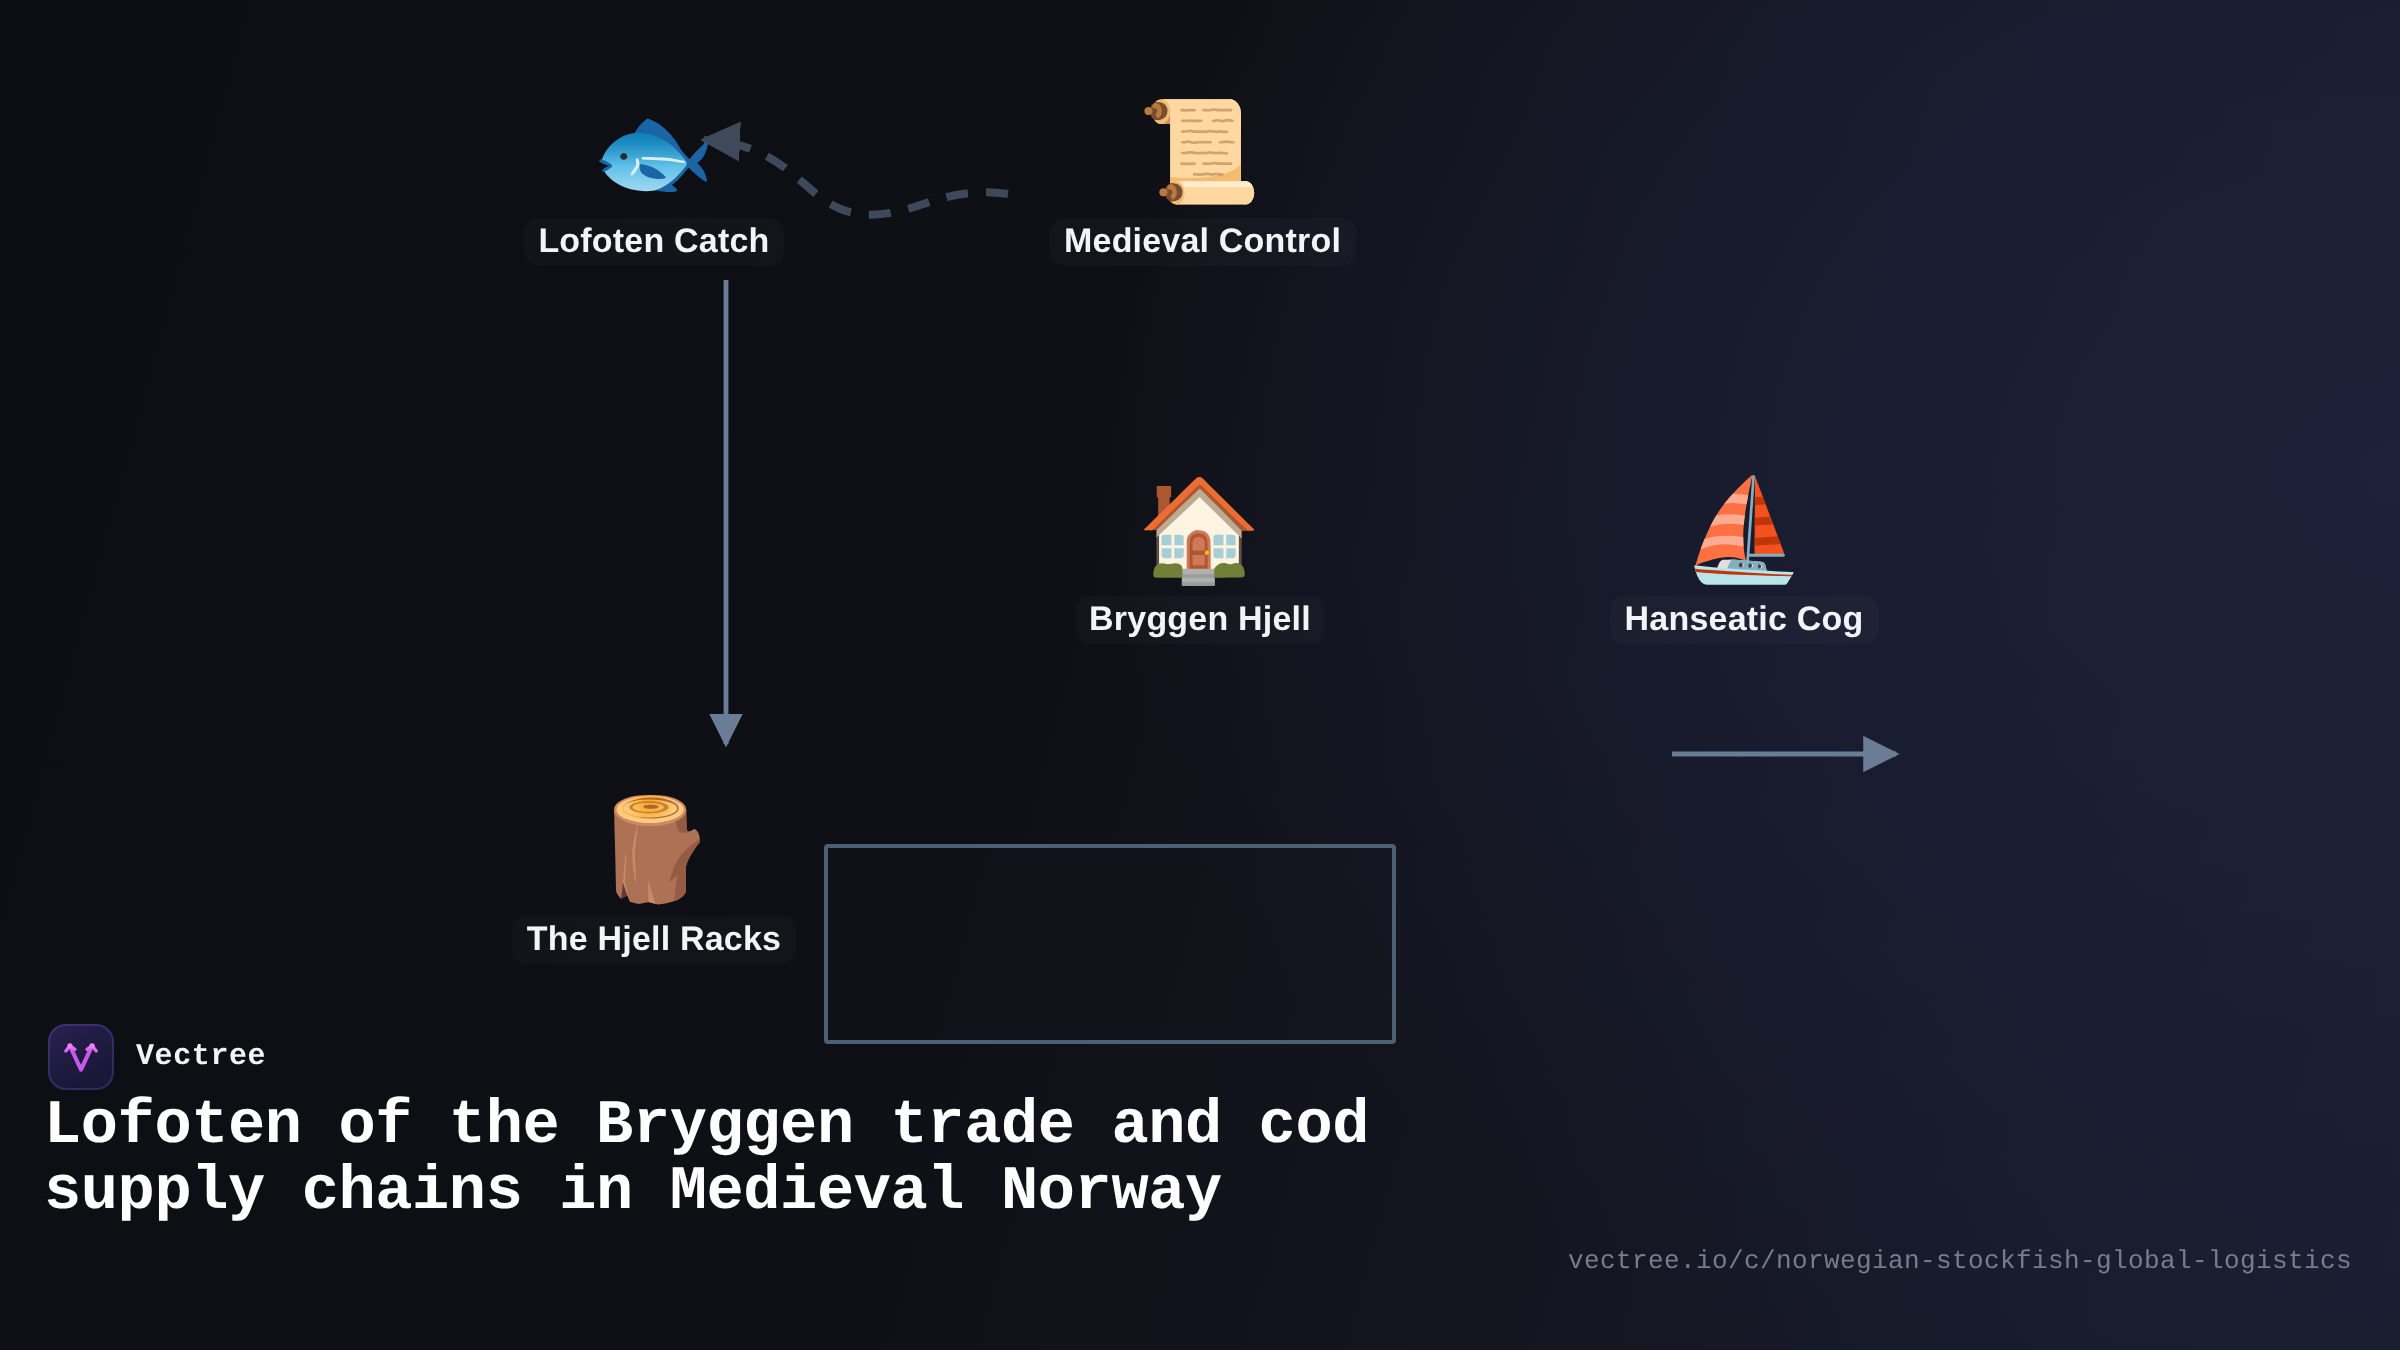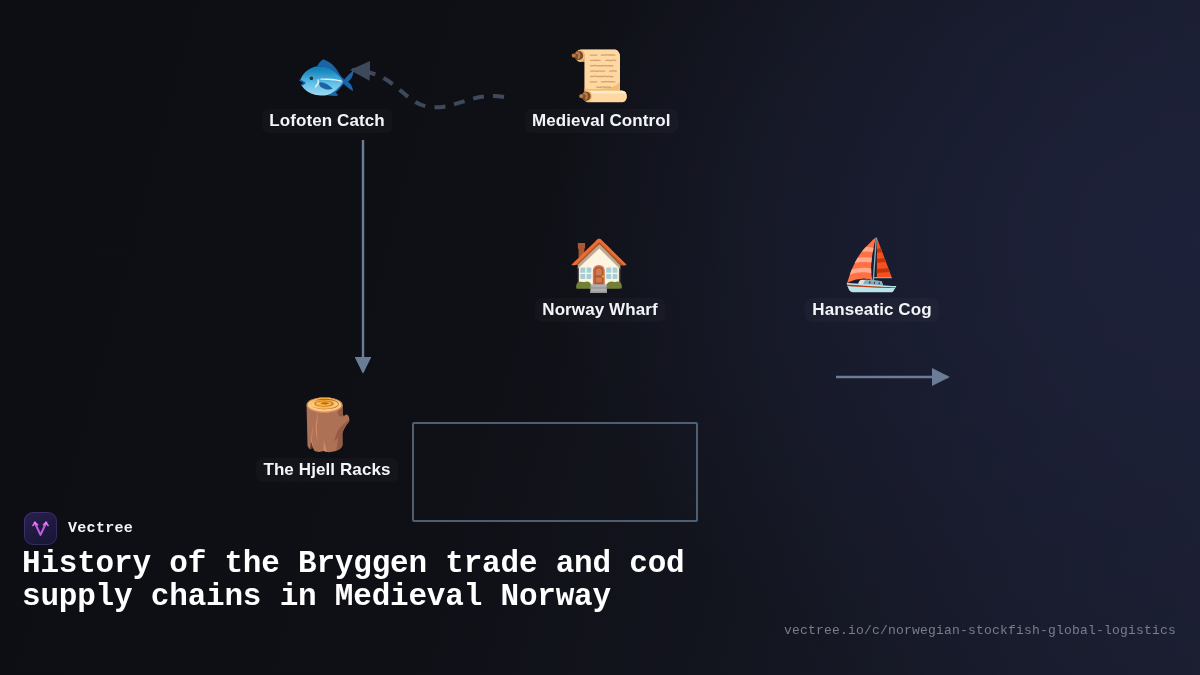--- a/index.html
+++ b/index.html
@@ -142,21 +142,21 @@
     <span class="label">Lofoten Catch</span>
   </div>
 
   <div class="node" style="left:600px; top:48px;">
     <span class="glyph">📜</span>
     <span class="label">Medieval Control</span>
   </div>
 
   <div class="node" style="left:600px; top:237px;">
     <span class="glyph">🏠</span>
-    <span class="label">Norway Wharf</span>
+    <span class="label">Bryggen Hjell</span>
   </div>
 
   <div class="node" style="left:872px; top:237px;">
     <span class="glyph">⛵</span>
     <span class="label">Hanseatic Cog</span>
   </div>
 
   <div class="node" style="left:327px; top:397px;">
     <span class="glyph">🪵</span>
     <span class="label">The Hjell Racks</span>
@@ -168,17 +168,17 @@
         <path d="M5 5 L12 20 L19 5" fill="none" stroke="#c559e8" stroke-width="2.6" stroke-linecap="round" stroke-linejoin="round"></path>
         <path d="M5 5 L2.4 8.2 M5 5 L8.2 7.2" fill="none" stroke="#e06bf0" stroke-width="2.1" stroke-linecap="round"></path>
         <path d="M19 5 L21.6 8.2 M19 5 L15.8 7.2" fill="none" stroke="#e06bf0" stroke-width="2.1" stroke-linecap="round"></path>
         <circle cx="5" cy="5" r="1.7" fill="#ef7df7"></circle>
         <circle cx="19" cy="5" r="1.7" fill="#ef7df7"></circle>
       </svg>
     </div>
     <div id="brand-name">Vectree</div>
   </div>
 
-  <div id="page-title">History of the Bryggen trade and cod supply chains in Medieval Norway</div>
+  <div id="page-title">Lofoten of the Bryggen trade and cod supply chains in Medieval Norway</div>
 
   <div id="footer-url">vectree.io/c/norwegian-stockfish-global-logistics</div>
 
 </div>
 
 </body></html>

